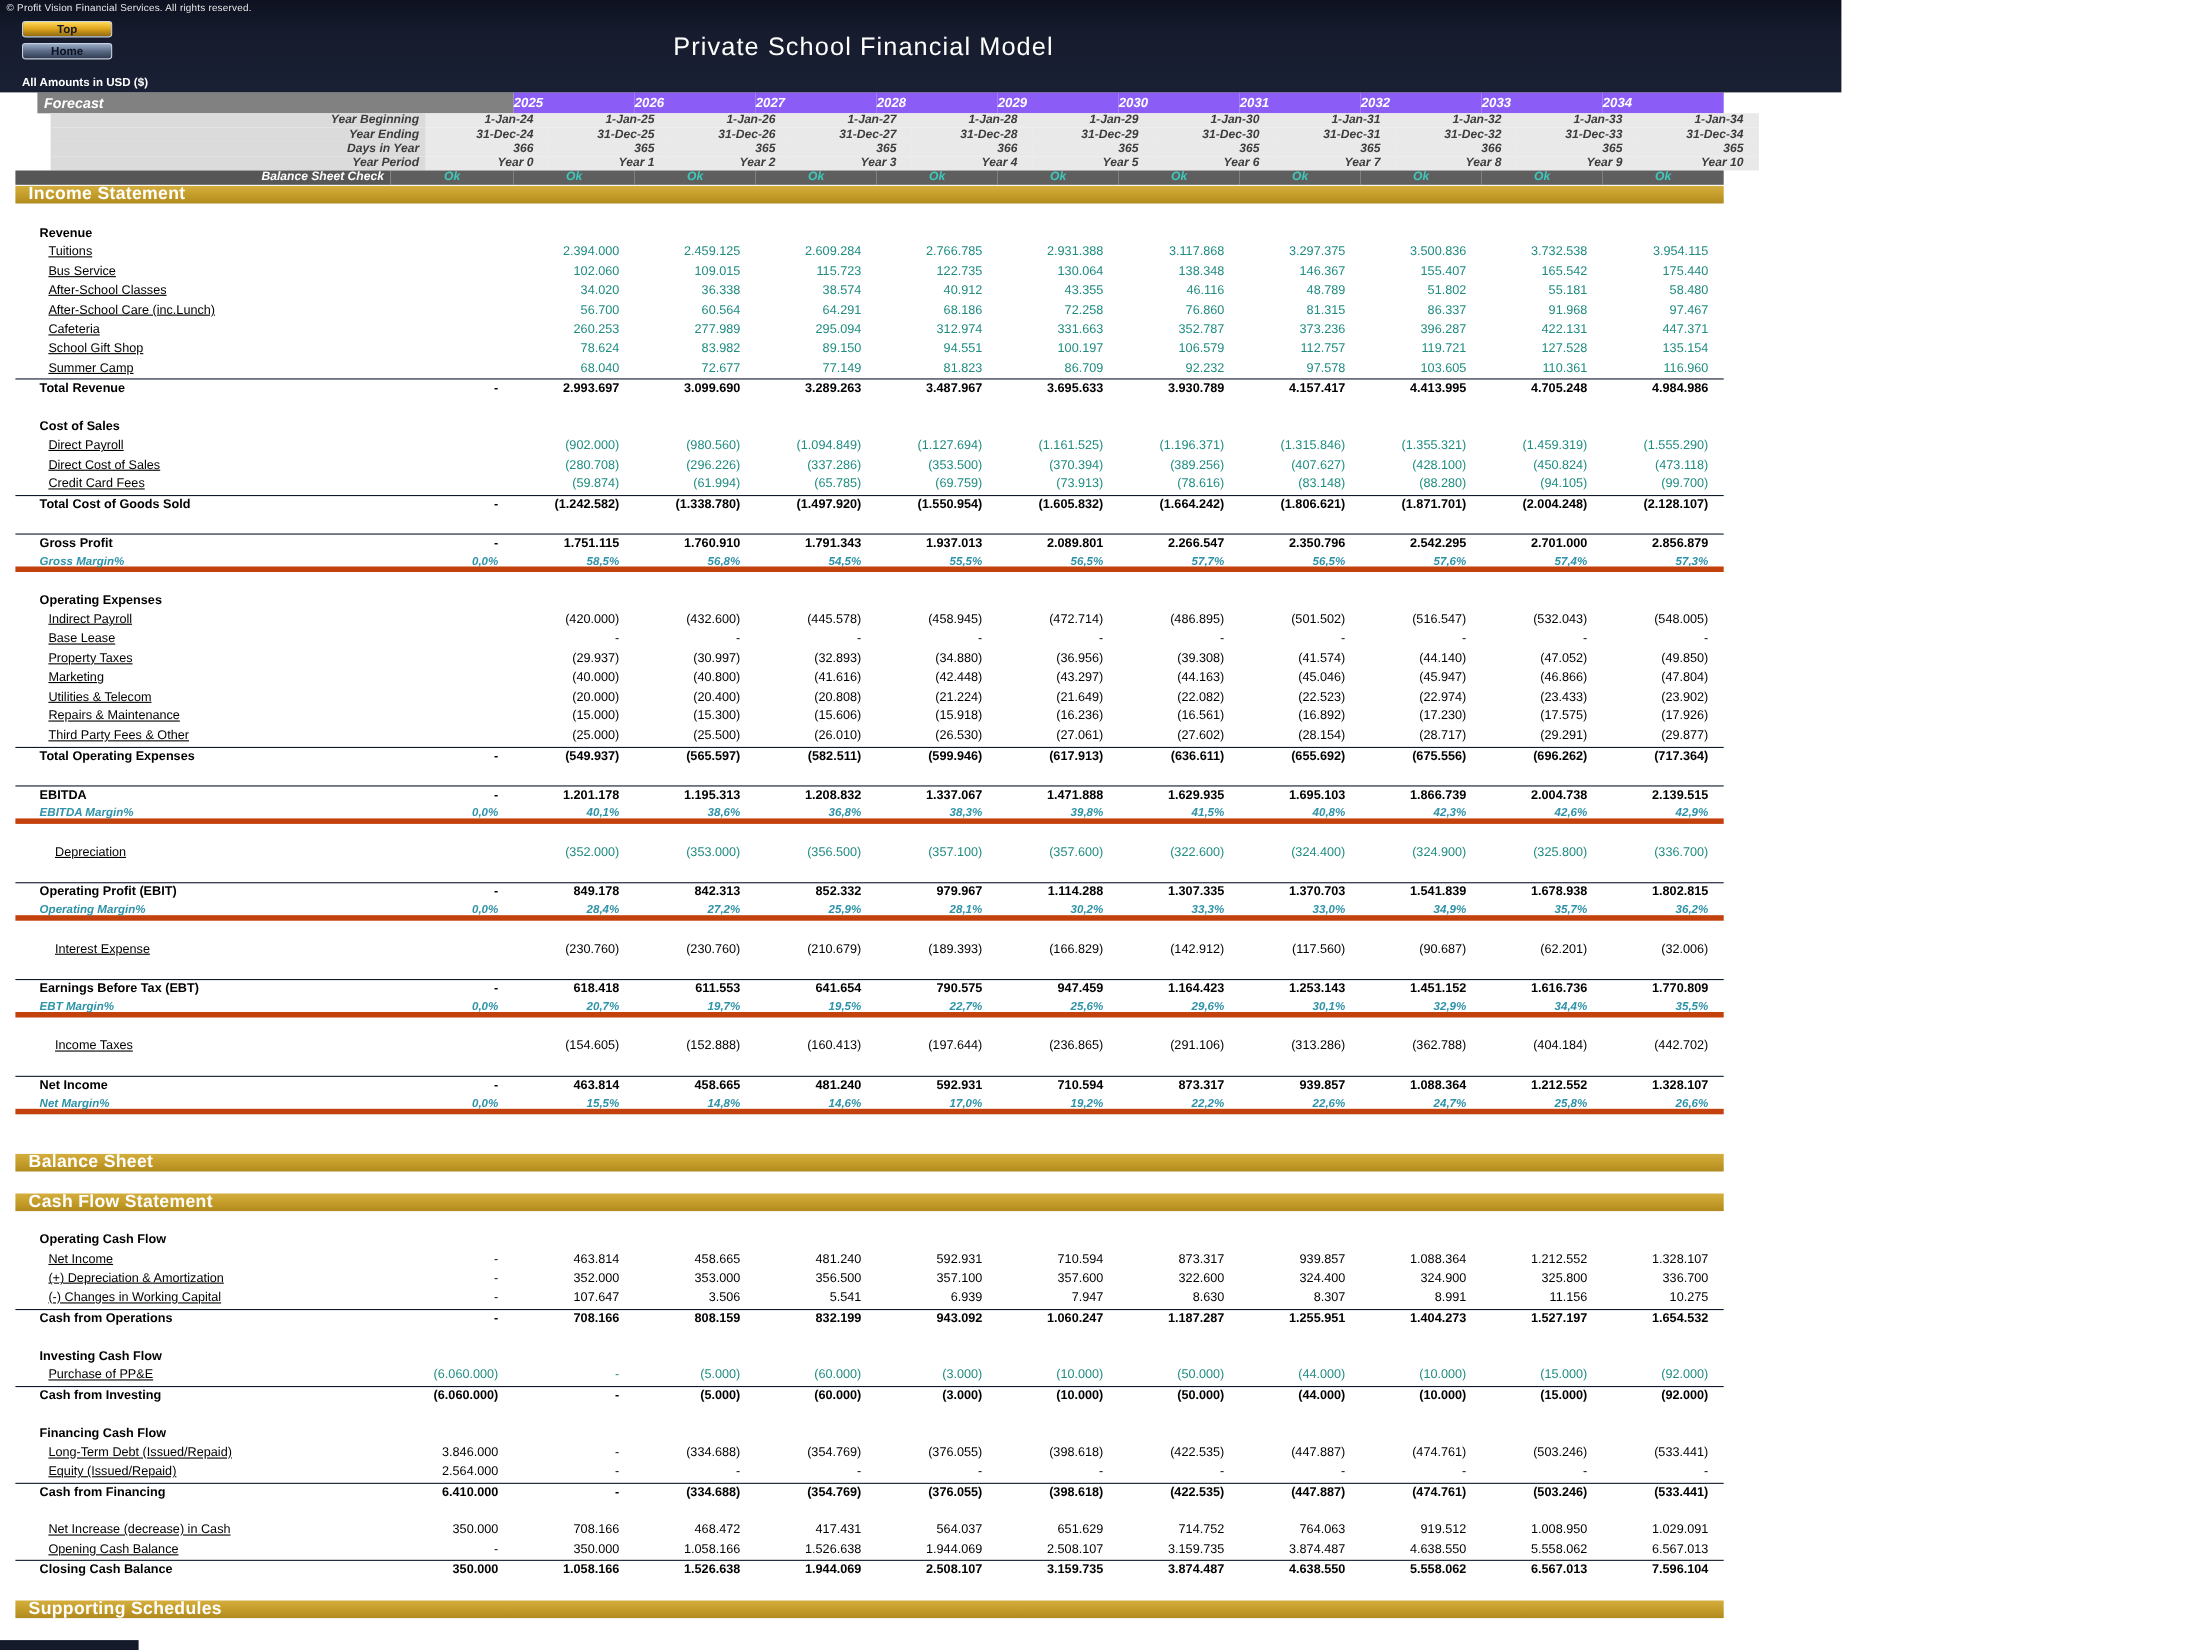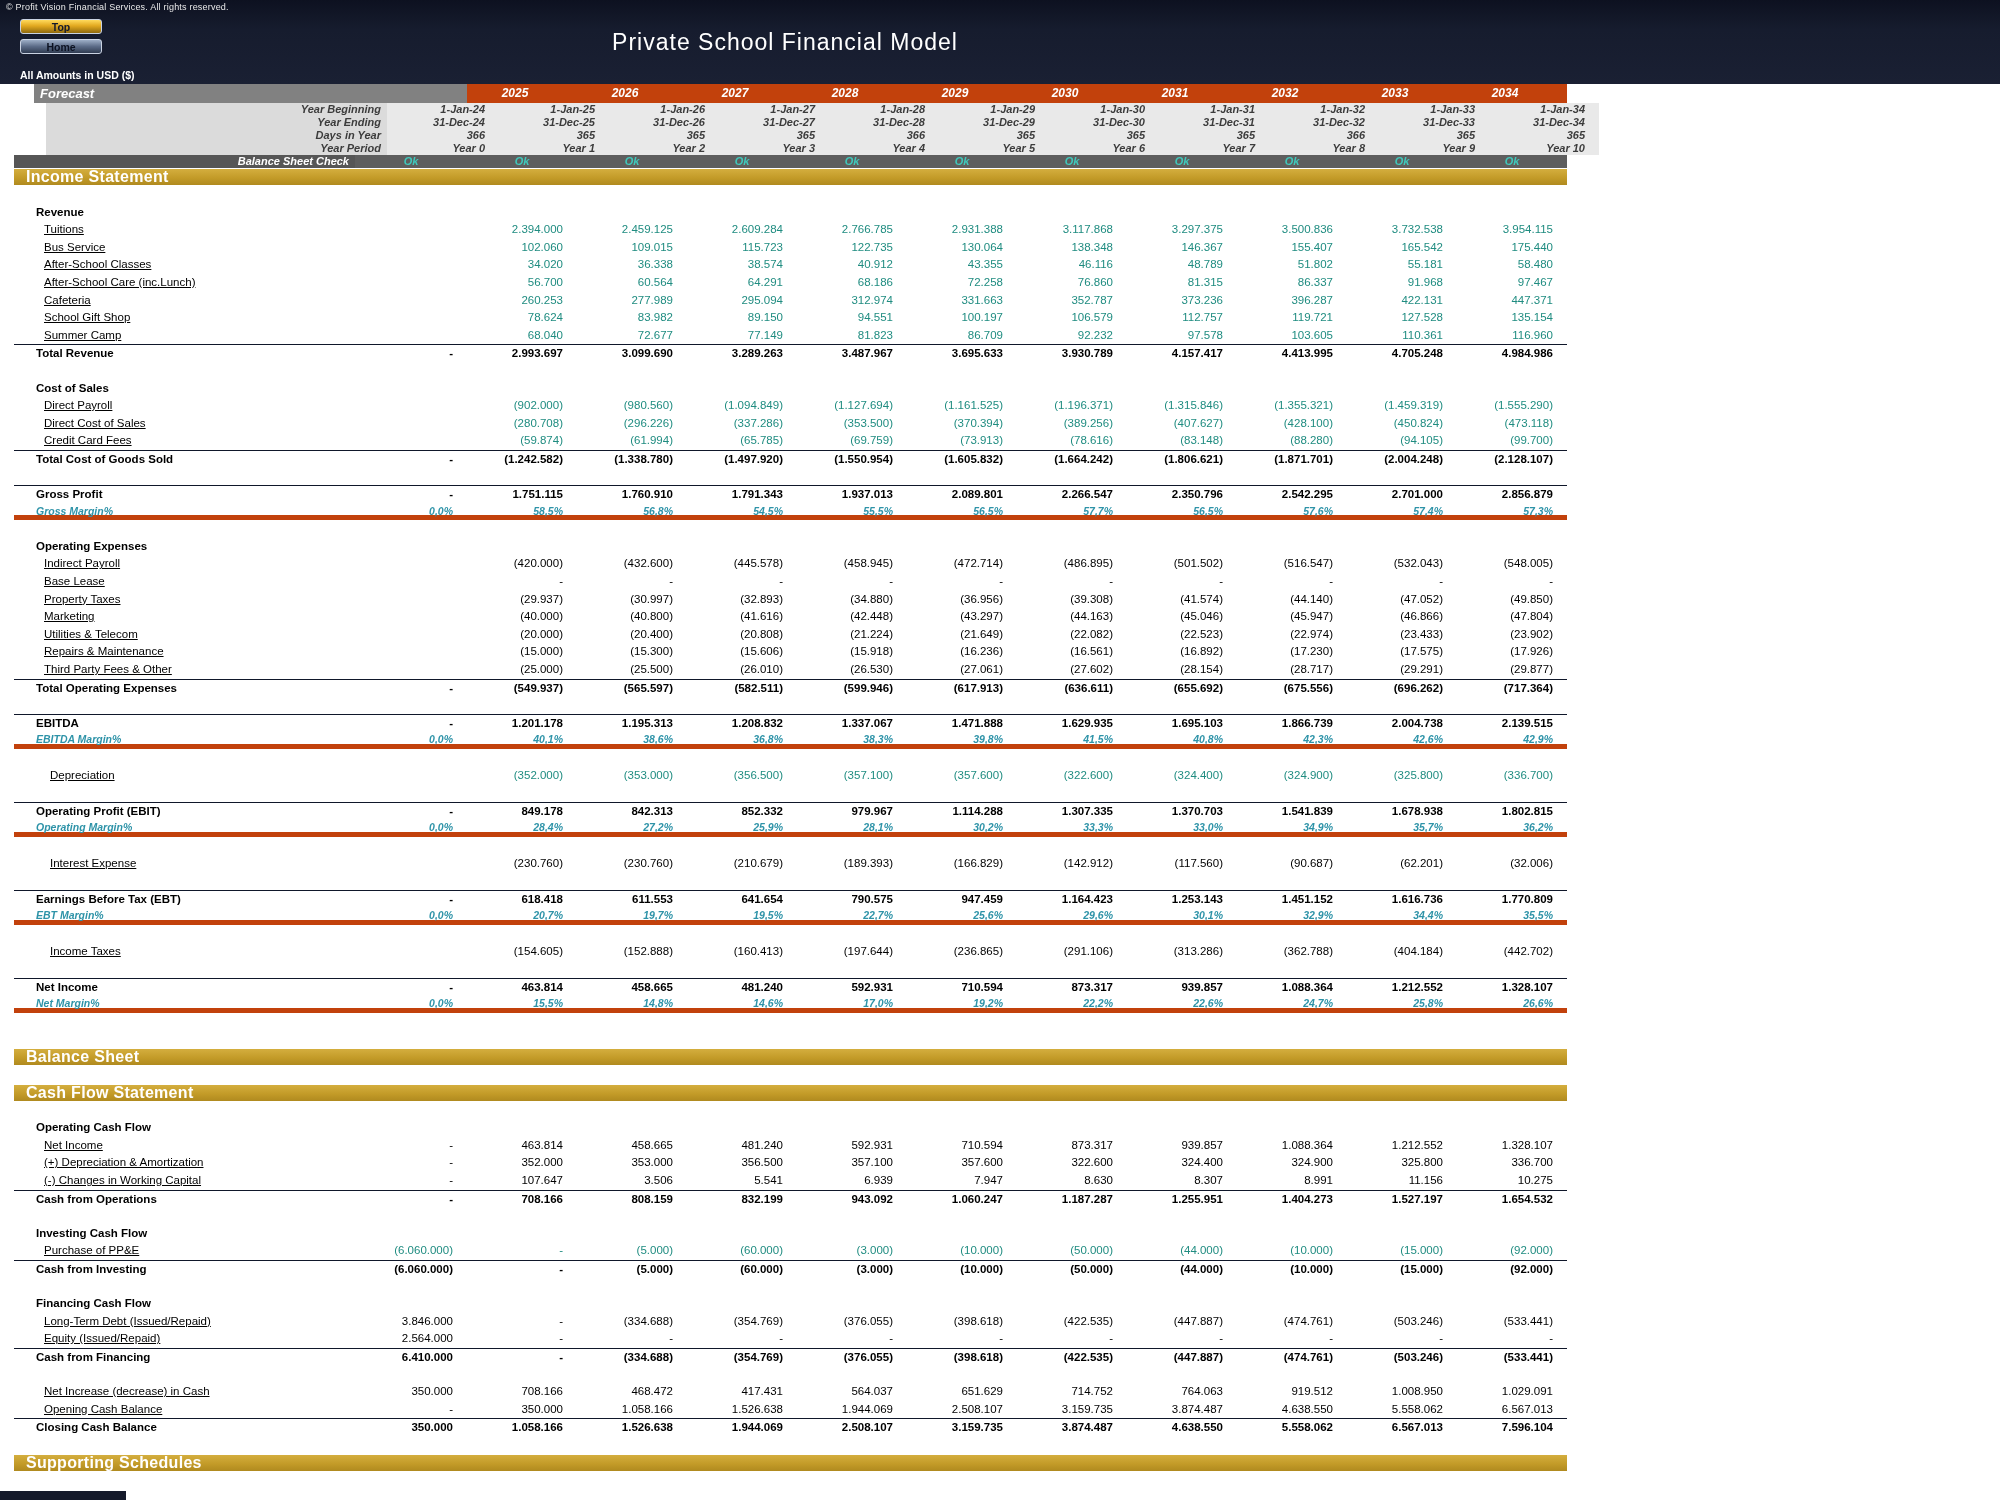--- a/index.html
+++ b/index.html
@@ -6,21 +6,21 @@
   html,body { width:2000px; height:1500px; }
   body {
     font-family:"Liberation Sans", sans-serif;
     background:#ffffff;
     position:relative;
     overflow:hidden;
   }
   
   .header {
     position:relative;
-    width:2000px; height:84px;
+    width:1674px; height:84px;
     background:linear-gradient(180deg,#0D1120 0%,#161C2E 35%,#1A2033 100%);
   }
   .copyright {
     position:absolute; top:2px; left:6px;
     color:#E9E9E9; font-size:9px; letter-spacing:.2px;
   }
   .nav-buttons { position:absolute; top:19px; left:20px; }
   .btn {
     display:block; width:82px; height:15px;
     font-family:inherit; font-size:10.5px; font-weight:bold; line-height:12px;
@@ -39,22 +39,22 @@
   
   .sheet { margin-left:14px; width:1553px; }
   .grid { display:grid; grid-template-columns:341px 112px repeat(10,110px); }
   
   .frow { height:19px; }
   .fr-label {
     grid-column:1 / 3; background:#818181; color:#FFFFFF;
     font-weight:bold; font-style:italic; font-size:13px; line-height:19px; padding-left:6px;margin-left:20px;
   }
   .fr-year {
-    background:#c2410c; color:#FFFFFF; font-weight:bold; font-style:italic;
-    font-size:12px; line-height:19px; text-align:center; padding-right:14px;
+    background:#8b5cf6; color:#FFFFFF; font-weight:bold; font-style:italic;
+    font-size:12px; line-height:19px; text-align:left; padding-right:14px;
   }
   
   .meta { height:13px; font-size:11px; font-weight:bold; font-style:italic; color:#3C3C3C;padding-left:32px; }
   .meta-label { background:#DBDBDB; text-align:right; padding-right:6px; line-height:13px; }
   .meta-cell  { background:#E9E9E9; text-align:right; padding-right:14px; line-height:13px; }
   
   .check { height:13px; font-size:11px; font-weight:bold; font-style:italic; }
   .check-label { background:#565656; color:#FFFFFF; text-align:right; padding-right:6px; line-height:13px; }
   .check-cell  { background:#5E5E5E; color:#3FC9BC; text-align:center; line-height:13px; }
   

